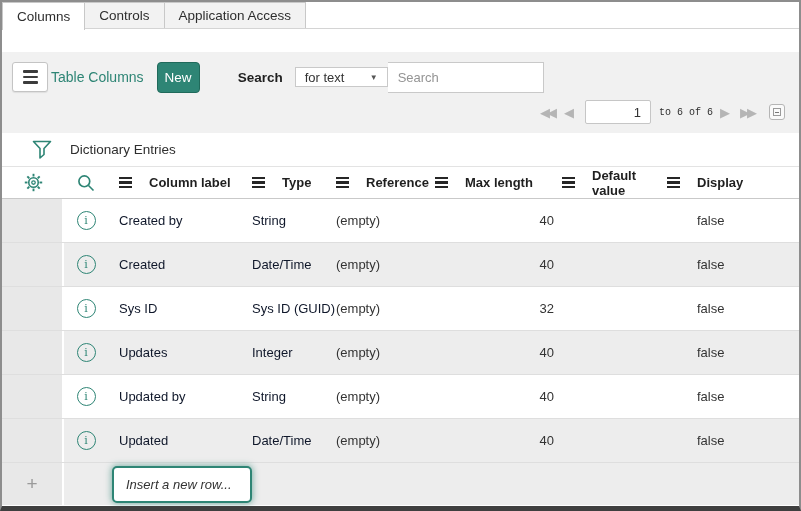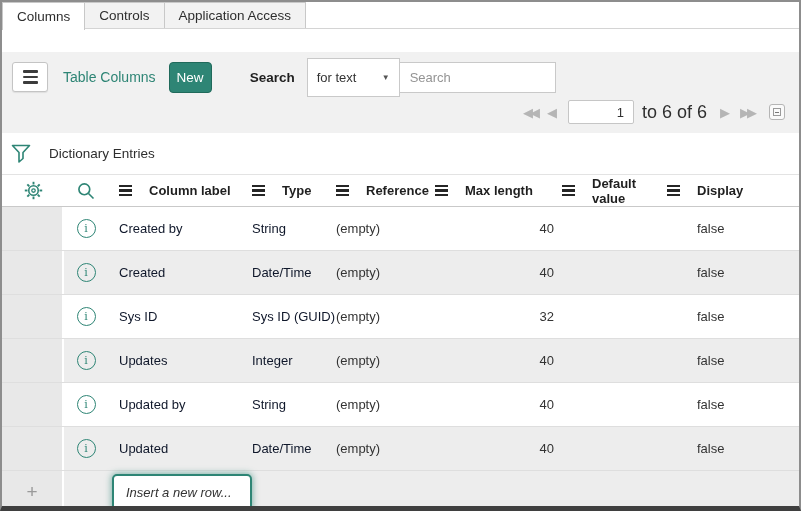--- a/index.html
+++ b/index.html
@@ -12,44 +12,44 @@
         background:#f2f2f2; border:1px solid #c8c8c8; border-bottom:none; margin-right:-1px; cursor:pointer; }
   .tab.active{ background:#fff; position:relative; z-index:2; height:28px; }
   .gap{ height:23px; background:#fff; }
   
   .toolbar{ background:#f1f1f1; height:81px; padding:9px 10px 0 10px; }
   .tb-row1{ display:flex; align-items:center; height:32px; }
   .menu-btn{ width:36px; height:30px; background:#fff; border:1px solid #c4c4c4; border-radius:3px;
              display:flex; align-items:center; justify-content:center; flex-direction:column; gap:3px; cursor:pointer;
              box-shadow:0 1px 1px rgba(0,0,0,.08); }
   .menu-btn i{ display:block; width:15px; height:2.4px; background:#3c3c3c; border-radius:1px; }
-  .tb-title{ margin-left:15px; font-size:14px; color:#2e8575; }
+  .tb-title{ margin-left:3px; font-size:14px; color:#2e8575; }
   .new-btn{ margin-left:13px; height:31px; padding:0 7px; background:#2e8575; color:#fff; font-size:13.5px;
             border:1px solid #206a5b; border-radius:4px; font-family:inherit; cursor:pointer; }
   .search-label{ margin-left:38px; font-size:13.5px; color:#1f1f1f; font-weight:600; }
-  .search-type{ margin-left:12px; width:93px; height:39px; background:#fff; border:1px solid #c9c9c9;
+  .search-type{ margin-left:12px; width:93px; height:20px; background:#fff; border:1px solid #c9c9c9;
                 display:flex; align-items:center; justify-content:space-between; padding:0 9px;
                 font-size:13px; color:#333; cursor:pointer; }
   .caret{ font-size:8px; color:#555; }
   .search-input{ width:156px; height:31px; border:1px solid #c9c9c9; border-left:none; padding:0 10px;
                  font-size:13px; color:#333; font-family:inherit; outline:none; }
   .search-input::placeholder{ color:#949494; font-style:normal; }
   
   .tb-row2{ display:flex; align-items:center; justify-content:flex-end; height:38px; }
   .pg-arrow{ color:#b5b5b5; font-size:13px; margin:0 5px; cursor:pointer; user-select:none; }
   .pg-arrow.dbl{ letter-spacing:-3px; }
   .pg-input{ width:66px; height:24px; border:1px solid #c6c6c6; border-radius:2px; background:#fff;
              text-align:right; padding:0 9px; font-size:13px; color:#333; font-family:inherit; margin:0 6px; }
-  .pg-range{ font-size:18px; color:#2e2e2e; margin:0 8px 0 2px; }
+  .pg-range{ font-size:10px; color:#2e2e2e; margin:0 2px 0 2px;font-family:Liberation Mono, monospace; }
   .collapse-box{ width:16px; height:16px; border:1px solid #b5b5b5; border-radius:3px; background:#fafafa;
                  display:flex; align-items:center; justify-content:center; margin:0 4px 0 10px; cursor:pointer; }
   .collapse-box i{ display:block; width:8px; height:8px; border:1px solid #9a9a9a; position:relative; }
   .collapse-box i::after{ content:""; position:absolute; left:1px; right:1px; top:2.5px; height:1.6px; background:#777; }
   
-  .listbar{ height:42px; display:flex; align-items:center; background:#fff; border-bottom:1px solid #e3e3e3; padding-left:9px; }
+  .listbar{ height:34px; display:flex; align-items:center; background:#fff; border-bottom:1px solid #e3e3e3; padding-left:30px; }
   .listbar .lb-title{ margin-left:18px; font-size:13.5px; color:#2e2e2e; }
   
   .grid8{ display:grid; grid-template-columns:62px 44px 144px 84px 99px 127px 105px 1fr; align-items:center; }
   .thead{ height:32px; background:#fff; border-bottom:1px solid #c9c9c9; font-size:13px; font-weight:700; color:#1f1f1f; }
   .hc{ display:flex; align-items:center; gap:17px; }
   .hc.center{ justify-content:center; }
   .pad11{ padding-left:11px; }
   .hlines{ display:flex; flex-direction:column; gap:2px; }
   .hlines i{ display:block; width:13px; height:2.2px; background:#262626; }
   .trow{ height:44px; background:#fff; border-bottom:1px solid #dedede; font-size:13px; color:#333; }

